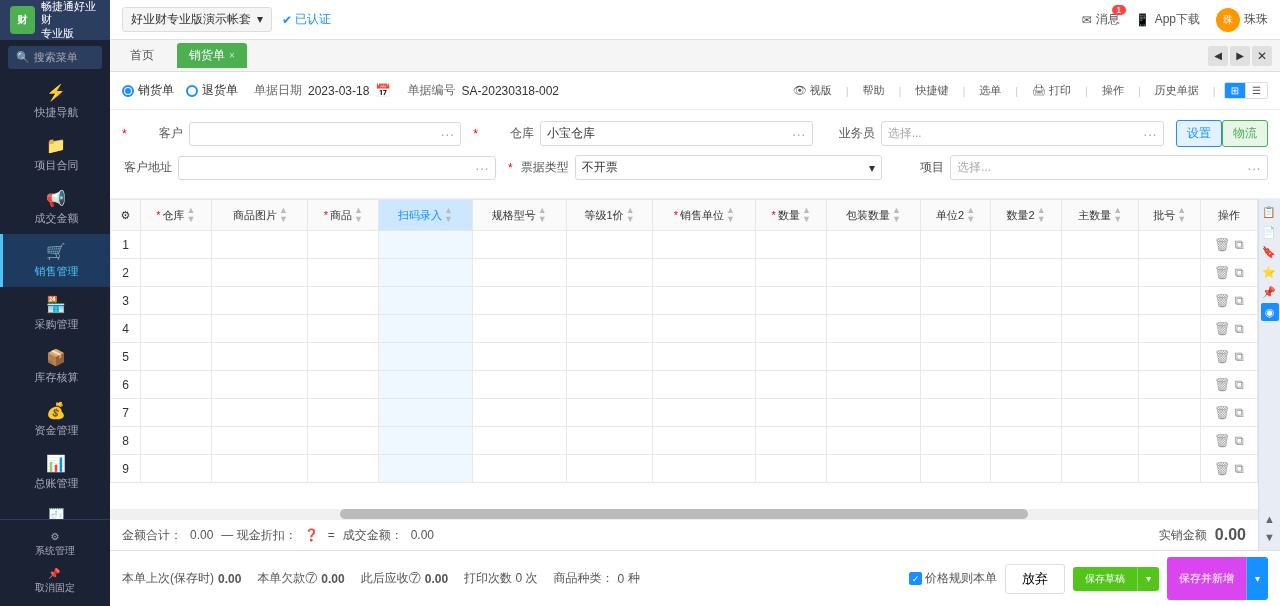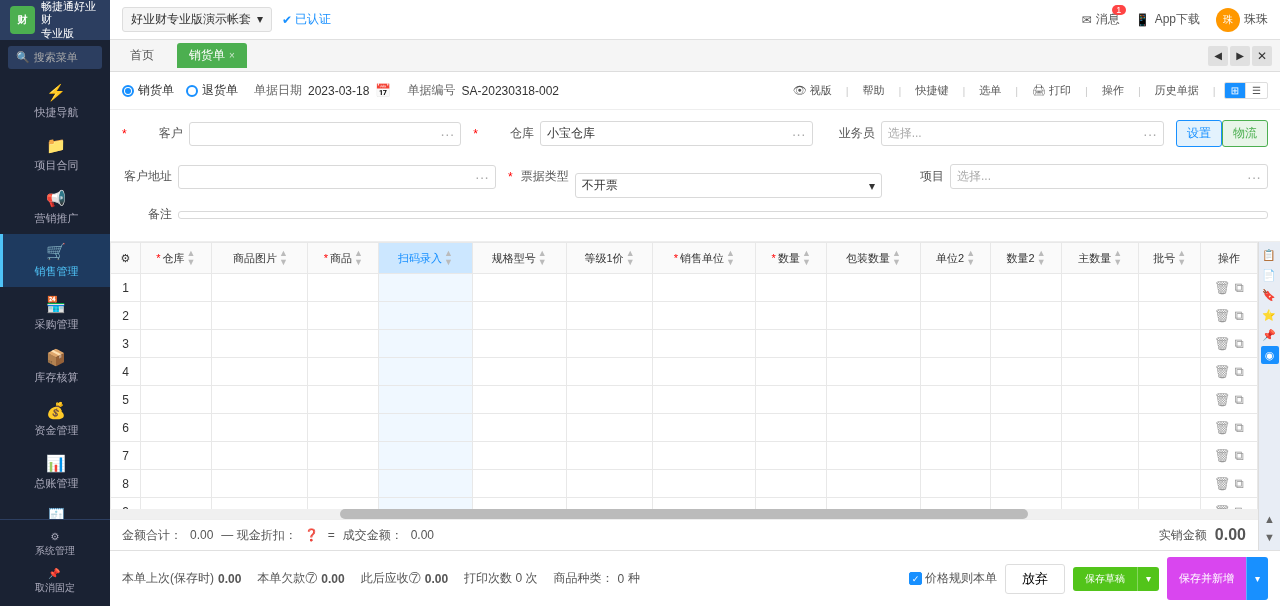--- a/index.html
+++ b/index.html
@@ -65,21 +65,21 @@
     .view-btn.active { background: #1890ff; color: white; }
 
     
     .form-body { padding: 10px 12px; border-bottom: 1px solid #eee; }
     .form-row { display: flex; gap: 12px; margin-bottom: 8px; align-items: center; }
     .form-field-group { display: flex; align-items: center; gap: 6px; flex: 1; }
     .form-field-group .req { color: red; }
     .form-field-group label { color: #555; min-width: 50px; text-align: right; white-space: nowrap; }
     .form-input { flex: 1; border: 1px solid #d9d9d9; border-radius: 3px; padding: 3px 6px; font-size: 12px; color: #333; background: #fff; min-width: 120px; display: flex; align-items: center; justify-content: space-between; }
     .form-input .dots { color: #aaa; font-size: 14px; cursor: pointer; }
-    .form-select { flex: 1; border: 1px solid #d9d9d9; border-radius: 3px; padding: 3px 6px; font-size: 12px; background: #fff; display: flex; align-items: center; justify-content: space-between; cursor: pointer; min-width: 120px; margin-top: 18px; }
+    .form-select { flex: 1; border: 1px solid #d9d9d9; border-radius: 3px; padding: 3px 6px; font-size: 12px; background: #fff; display: flex; align-items: center; justify-content: space-between; cursor: pointer; min-width: 120px; }
     .side-buttons { display: flex; gap: 0; margin-left: auto; }
     .side-btn { padding: 4px 10px; font-size: 12px; border-radius: 3px; cursor: pointer; border: 1px solid #ddd; }
     .side-btn.primary { background: #e3f2fd; color: #1890ff; border-color: #1890ff; }
     .side-btn.success { background: #e8f5e9; color: #4caf50; border-color: #4caf50; }
 
     
     .inner-tabs { display: flex; padding: 0 12px; border-bottom: 1px solid #ddd; gap: 0; }
     .inner-tab { padding: 6px 16px; font-size: 13px; cursor: pointer; color: #555; border-bottom: 2px solid transparent; }
     .inner-tab.active { color: #1890ff; border-bottom-color: #1890ff; }
 
@@ -145,21 +145,21 @@
       <div class="sidebar-item">
         <span class="sidebar-item-icon">⚡</span>
         <span>快捷导航</span>
       </div>
       <div class="sidebar-item">
         <span class="sidebar-item-icon">📁</span>
         <span>项目合同</span>
       </div>
       <div class="sidebar-item">
         <span class="sidebar-item-icon">📢</span>
-        <span>营销推广</span>
+        <span>成交金额</span>
       </div>
       <div class="sidebar-item active">
         <span class="sidebar-item-icon">🛒</span>
         <span>销售管理</span>
       </div>
       <div class="sidebar-item">
         <span class="sidebar-item-icon">🏪</span>
         <span>采购管理</span>
       </div>
       <div class="sidebar-item">
@@ -339,28 +339,20 @@
             <div class="form-select" style="min-width:160px;">
               <span>不开票</span>
               <span>▾</span>
             </div>
           </div>
           <div class="form-field-group">
             <label>项目</label>
             <div class="form-input" style="min-width:180px; flex:1;">
               <span style="color:#aaa">选择...</span>
               <span class="dots">···</span>
-            </div>
-          </div>
-        </div>
-        <div class="form-row">
-          <div class="form-field-group">
-            <label>备注</label>
-            <div class="form-input" style="min-width:320px;">
-              <span></span>
             </div>
           </div>
         </div>
       </div>
 
 
       <div style="display:flex; flex:1; overflow:hidden;">
         <div class="table-wrapper">
           <div class="table-scroll-container">
             <table class="data-table">

